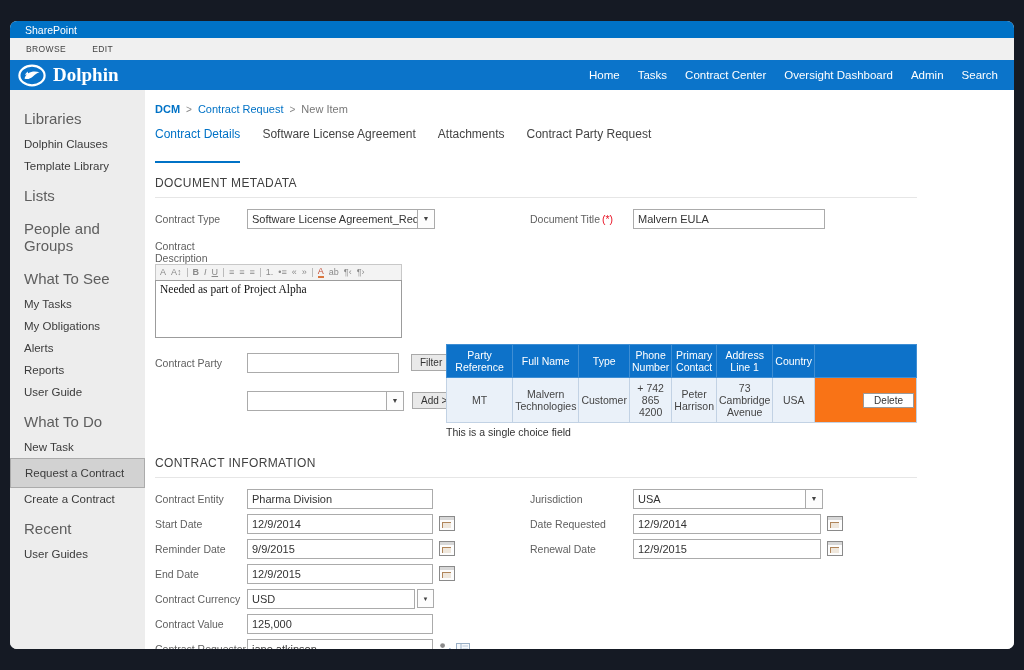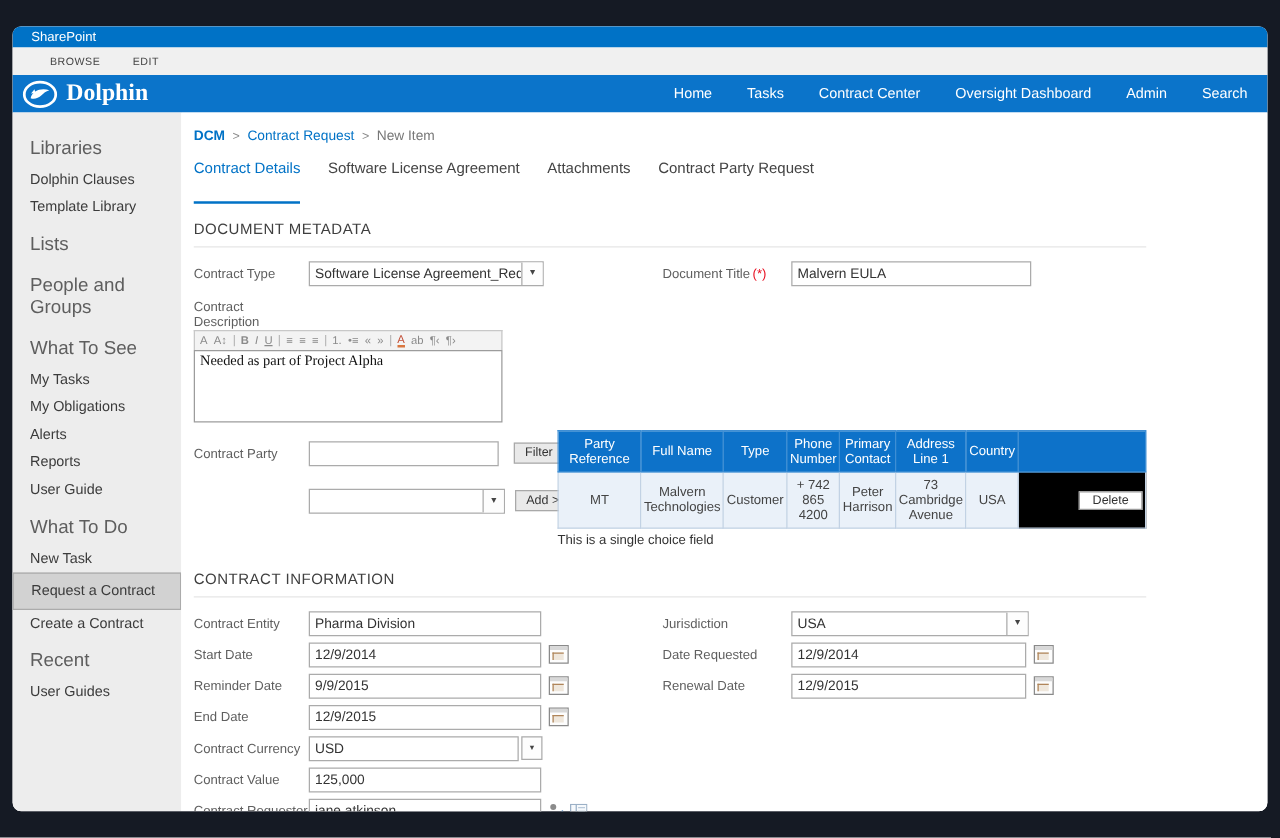--- a/index.html
+++ b/index.html
@@ -9,27 +9,27 @@
     font-family:"Liberation Sans", sans-serif;
   }
   .screen{
     position:absolute;left:10px;top:21px;width:1004px;height:628px;
     background:#ffffff;border-radius:7px;overflow:hidden;
   }
   
   .suitebar{height:17px;background:#0072c6;display:flex;align-items:center;padding-left:15px;}
   .suitebar .brand{color:#fff;font-size:10.5px;}
   
-  .ribbon{height:22px;background:#f0f0f0;display:flex;align-items:center;padding-left:30px;gap:26px;}
+  .ribbon{height:22px;background:#f0f0f0;display:flex;align-items:center;padding-left:16px;gap:26px;}
   .ribbon .rtab{font-size:8.5px;letter-spacing:.4px;color:#444;cursor:default;}
   
   .hdr{height:30px;background:#0b74ca;display:flex;align-items:center;padding:0 16px 0 8px;}
   .logo{display:flex;align-items:center;gap:7px;}
   .logo .brand{color:#fff;font-family:"Liberation Serif", serif;font-weight:bold;font-size:19px;}
-  .topnav{margin-left:auto;display:flex;gap:28px;justify-content:flex-end;}
+  .topnav{margin-left:auto;display:flex;gap:18px;justify-content:flex-end;}
   .topnav .nitem{color:#fff;font-size:11.5px;cursor:pointer;white-space:nowrap;}
   
   .bodywrap{display:flex;height:559px;}
   .sidebar{width:135px;background:#ededed;flex:none;padding-top:10px;overflow:hidden;}
   .sb-head{font-size:15px;color:#5e5e5e;padding:10px 14px 6px 14px;cursor:pointer;}
   .sb-item{font-size:11.5px;color:#3b3b3b;padding:5px 14px;cursor:pointer;}
   .sb-item.sel{background:#d2d2d2;}
   .main{flex:1;background:#fff;padding:13px 0 0 10px;position:relative;}
   .content{width:762px;}
   
@@ -82,21 +82,21 @@
   .pin{width:142px;}
   .psel{width:155px;margin-left:0;}
   .fbtn{margin-left:12px;}
   .abtn{margin-left:8px;}
   
   .ptable{position:absolute;left:291px;top:-6px;border-collapse:collapse;table-layout:fixed;}
   .ptable th{background:#0d72c9;color:#fff;font-weight:normal;font-size:10.5px;
              padding:4px 2px;text-align:center;border:1px solid #3e8ed4;}
   .ptable td{background:#eaf1f9;font-size:10.5px;color:#444;text-align:center;
              padding:4px 2px;border:1px solid #c2d2e4;vertical-align:middle;}
-  .ptable td.delcell{background:#000000;padding-left:48px;}
+  .ptable td.delcell{background:#f97316;padding-left:48px;}
   .delbtn{border:1px solid #9a9a9a;background:#fff;font-size:10px;color:#333;
           padding:1px 10px;cursor:pointer;font-family:"Liberation Sans", sans-serif;}
   .pnote{position:absolute;left:291px;top:76px;font-size:10.5px;color:#333;}
   
   .people{display:flex;align-items:center;background:#fff;}
   .pv{font-size:11px;color:#333;text-decoration:underline;cursor:pointer;}
   .picon{margin-left:5px;display:flex;align-items:center;cursor:pointer;}
   
   .cal{width:14px;height:13px;border:1px solid #8a8a8a;background:#fdfdfd;margin-left:6px;
        position:relative;cursor:pointer;flex:none;}

